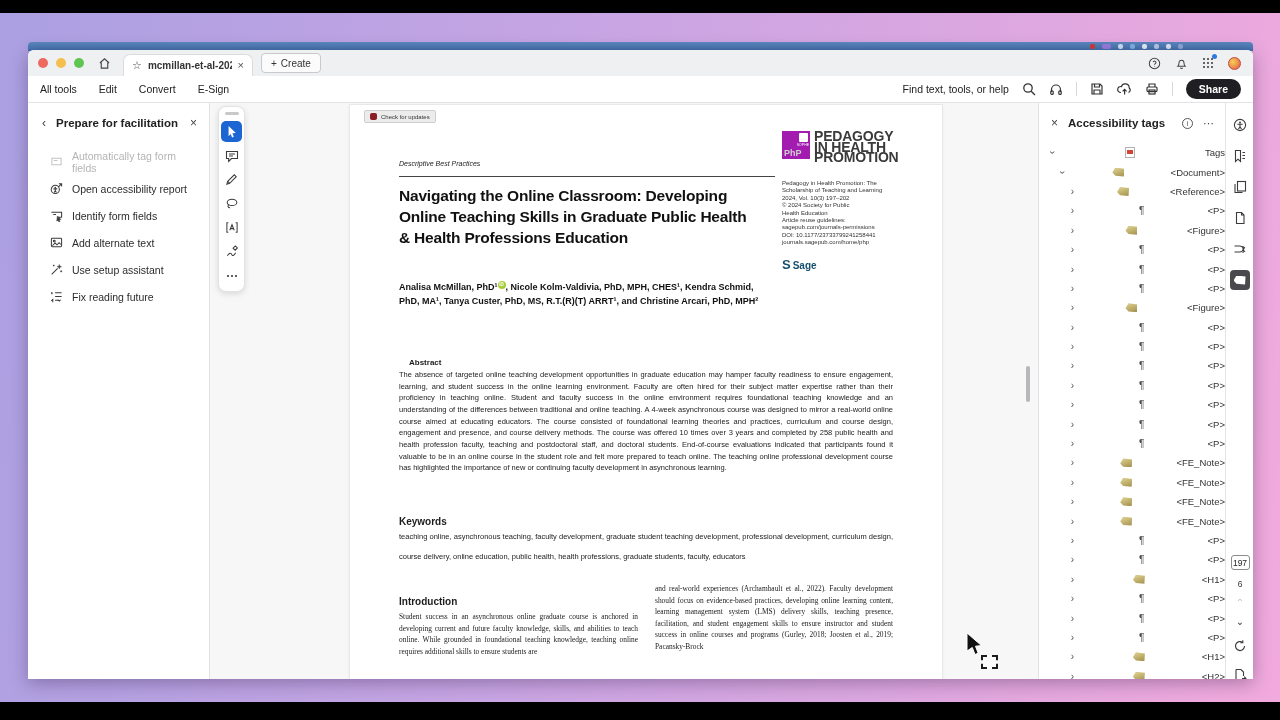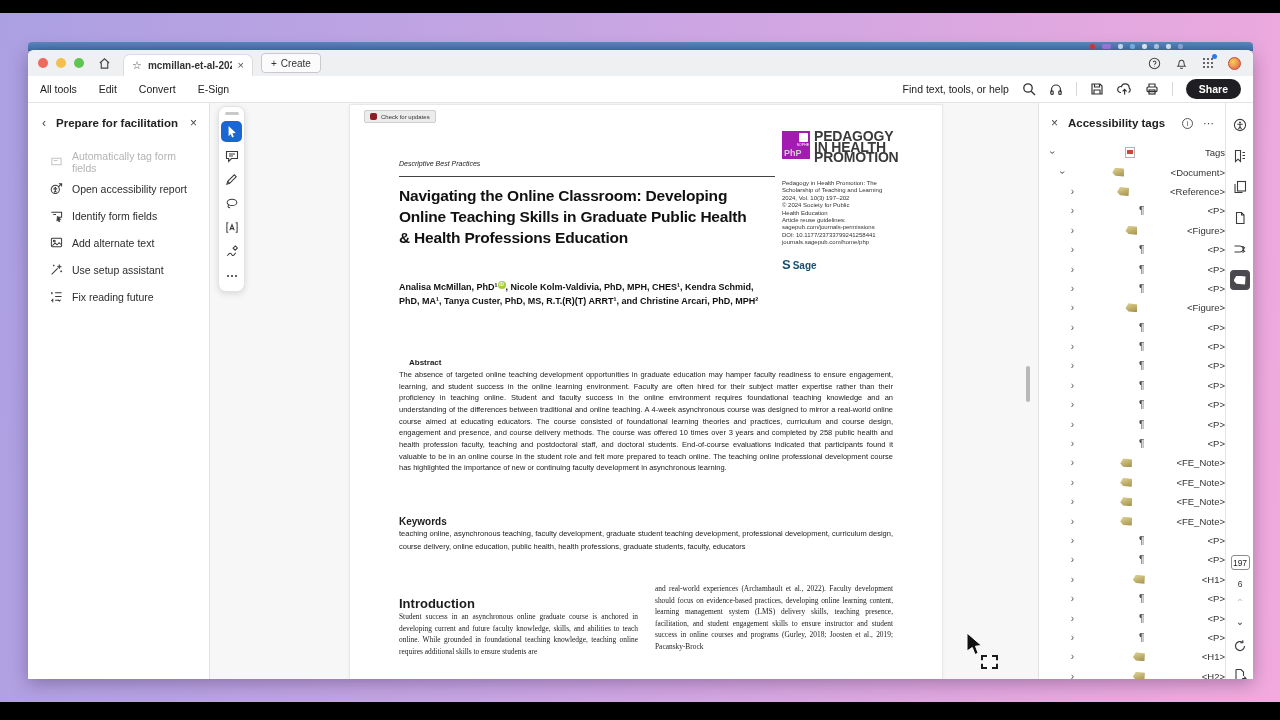--- a/index.html
+++ b/index.html
@@ -80,22 +80,22 @@
   .plogo-sq .mk{position:absolute;left:2px;bottom:1px;color:#cfcfcf;font-size:9px;font-weight:bold;}
   .plogo-sq .so{position:absolute;right:2px;top:2px;width:9px;height:9px;background:#fff;border-radius:1px;}
   .plogo-sq .sot{position:absolute;right:1px;top:12px;color:#fff;font-size:3.5px;}
   .plogo-tx{font-size:14px;line-height:10.5px;font-weight:bold;color:#3a3a3a;letter-spacing:-.2px;}
   .authors{left:49px;top:176px;width:362px;font-size:9px;line-height:13.5px;font-weight:bold;color:#111;}
   .orcid{display:inline-flex;width:8px;height:8px;border-radius:50%;background:#a6ce39;color:#fff;font-size:4.5px;
     align-items:center;justify-content:center;vertical-align:super;font-weight:bold;}
   .abshead{left:59px;top:253px;font-size:8px;font-weight:bold;}
   .absbody{left:49px;top:264px;width:494px;font-size:7.5px;line-height:11.65px;text-align:justify;color:#222;}
   .kwhead{left:49px;top:411px;font-size:10px;font-weight:bold;}
-  .kwbody{left:49px;top:422px;width:494px;font-size:7.5px;line-height:13px;text-align:justify;color:#222;}
-  .introhead{left:49px;top:491px;font-size:13px;font-weight:bold;}
+  .kwbody{left:49px;top:422px;width:494px;font-size:7.5px;line-height:20px;text-align:justify;color:#222;}
+  .introhead{left:49px;top:491px;font-size:10px;font-weight:bold;}
   .col{font-family:"Liberation Serif",serif;font-size:7.4px;line-height:11.6px;text-align:justify;color:#222;}
   .coll{left:49px;top:506px;width:239px;}
   .colr{left:305px;top:478px;width:238px;}
   
   .rpanel{width:187px;flex:none;border-left:1px solid #e2e2e4;background:#fff;padding-top:9px;position:relative;}
   .rp-head{display:flex;align-items:center;height:22px;padding:0 10px 0 12px;gap:10px;}
   .rp-title{font-size:11.5px;font-weight:bold;color:#222;flex:1;}
   .rp-x{color:#444;font-size:12px;}
   .rp-info{width:11px;height:11px;border:1px solid #555;border-radius:50%;color:#555;font-size:7.5px;display:flex;align-items:center;justify-content:center;}
   .rp-more{color:#444;letter-spacing:1px;font-size:11px;}

